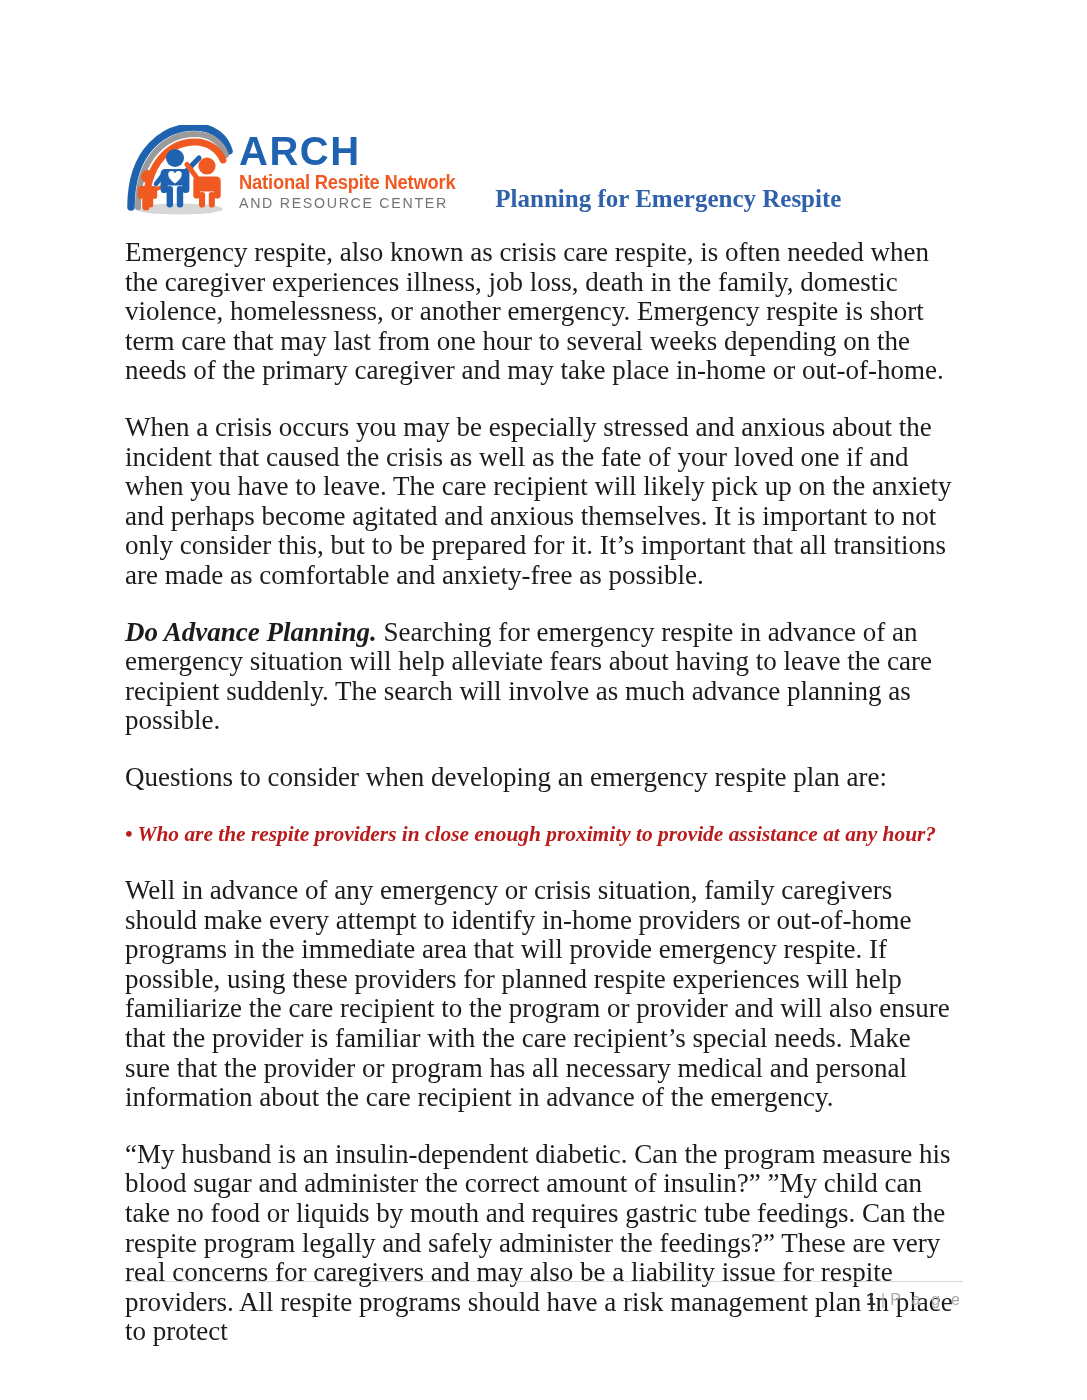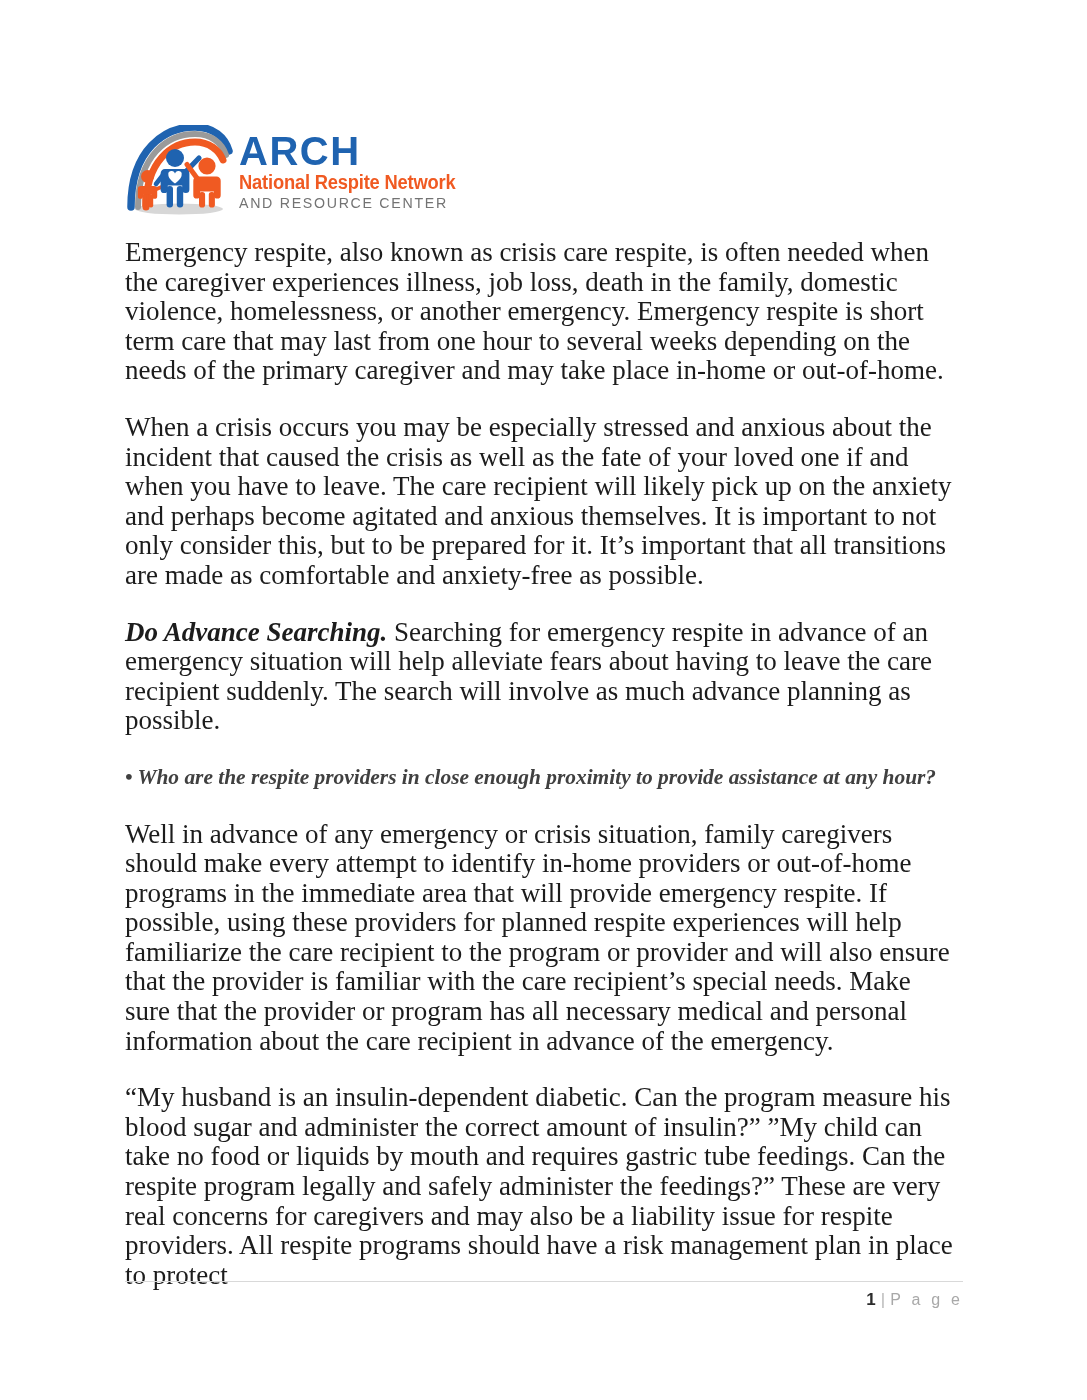--- a/index.html
+++ b/index.html
@@ -116,21 +116,21 @@
     font-weight: bold;
     font-style: italic;
   }
 
   p.question {
     margin: 0 0 27px 0;
     font-size: 21.4px;
     line-height: 29.6px;
     font-weight: bold;
     font-style: italic;
-    color: #404040;
+    color: #b91c1c;
   }
 
   
   .footer {
     position: absolute;
     left: 125px;
     top: 1281px;
     width: 838px;
   }
   .footer-rule {
@@ -208,30 +208,32 @@
         </svg>
       </div>
 
       <div class="logo-wordmark">
         <span class="wm-arch">ARCH</span>
         <span class="wm-sub1">National Respite Network</span>
         <span class="wm-sub2">AND RESOURCE CENTER</span>
       </div>
     </div>
 
+    <div class="doc-title">Planning for Emergency Respite</div>
   </div>
 
   <div class="content">
 
     <p class="para">Emergency respite, also known as crisis care respite, is often needed when the caregiver experiences illness, job loss, death in the family, domestic violence, homelessness, or another emergency. Emergency respite is short term care that may last from one hour to several weeks depending on the needs of the primary caregiver and may take place in-home or out-of-home.</p>
 
     <p class="para">When a crisis occurs you may be especially stressed and anxious about the incident that caused the crisis as well as the fate of your loved one if and when you have to leave. The care recipient will likely pick up on the anxiety and perhaps become agitated and anxious themselves. It is important to not only consider this, but to be prepared for it. It’s important that all transitions are made as comfortable and anxiety-free as possible.</p>
 
-    <p class="para"><span class="lead-bold-italic">Do Advance Searching.</span><span> Searching for emergency respite in advance of an emergency situation will help alleviate fears about having to leave the care recipient suddenly. The search will involve as much advance planning as possible.</span></p>
-
+    <p class="para"><span class="lead-bold-italic">Do Advance Planning.</span><span> Searching for emergency respite in advance of an emergency situation will help alleviate fears about having to leave the care recipient suddenly. The search will involve as much advance planning as possible.</span></p>
+
+    <p class="para">Questions to consider when developing an emergency respite plan are:</p>
 
     <p class="question">• Who are the respite providers in close enough proximity to provide assistance at any hour?</p>
 
     <p class="para">Well in advance of any emergency or crisis situation, family caregivers should make every attempt to identify in-home providers or out-of-home programs in the immediate area that will provide emergency respite. If possible, using these providers for planned respite experiences will help familiarize the care recipient to the program or provider and will also ensure that the provider is familiar with the care recipient’s special needs. Make sure that the provider or program has all necessary medical and personal information about the care recipient in advance of the emergency.</p>
 
 
     <p class="para">“My husband is an insulin-dependent diabetic. Can the program measure his blood sugar and administer the correct amount of insulin?” ”My child can take no food or liquids by mouth and requires gastric tube feedings. Can the respite program legally and safely administer the feedings?” These are very real concerns for caregivers and may also be a liability issue for respite providers. All respite programs should have a risk management plan in place to protect</p>
 
   </div>
 

